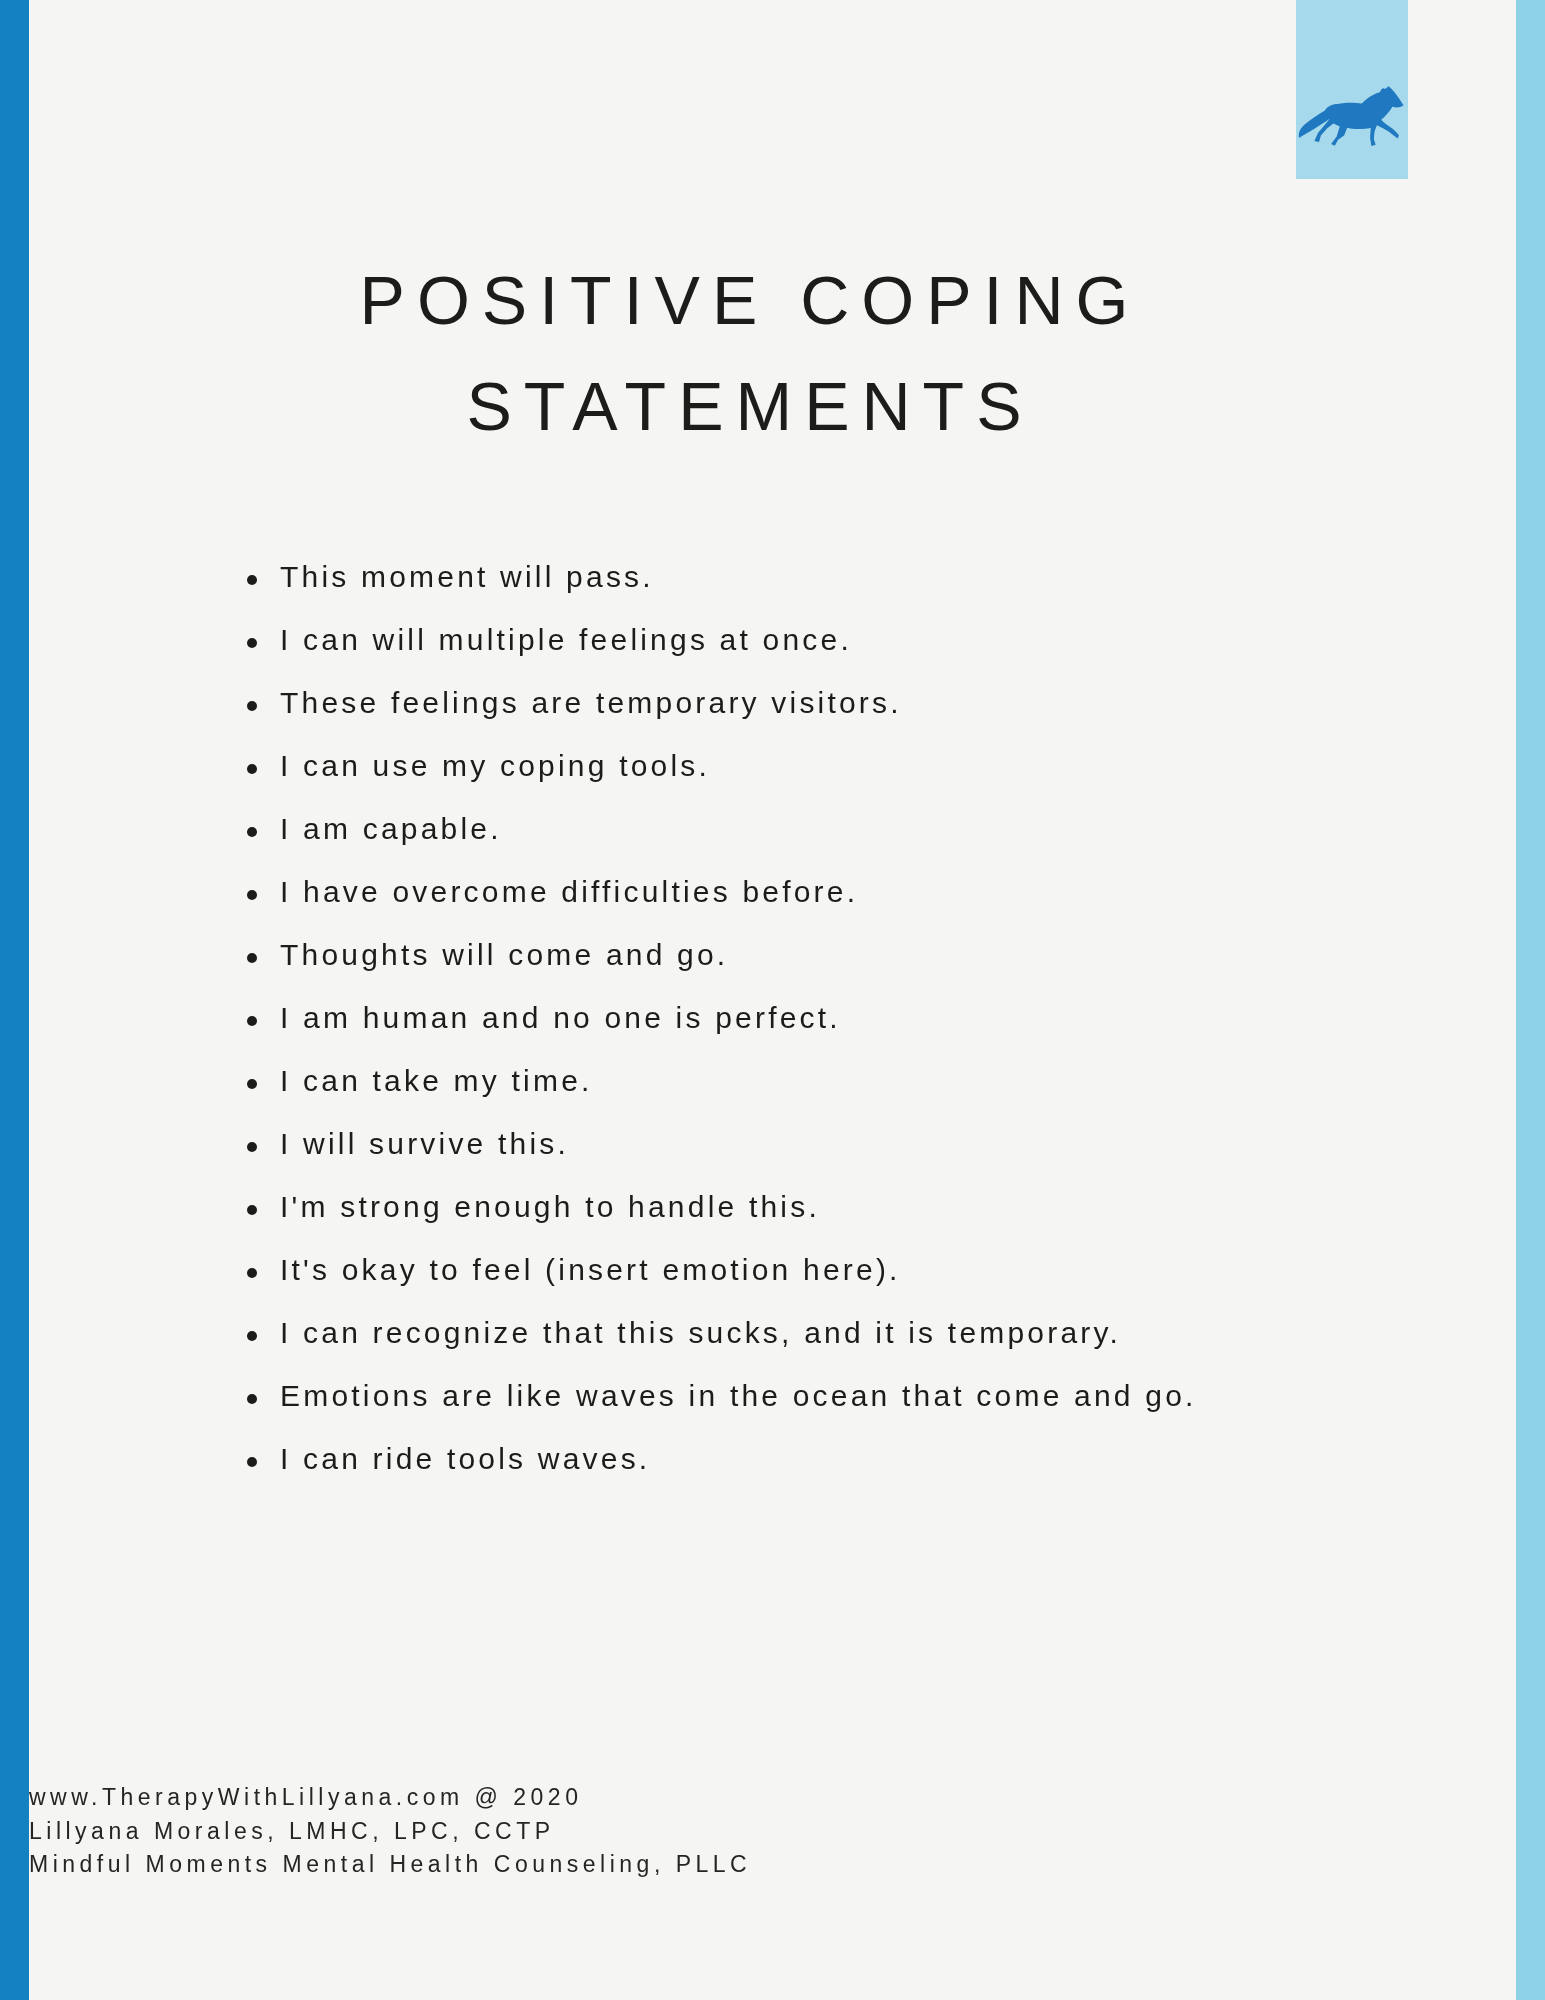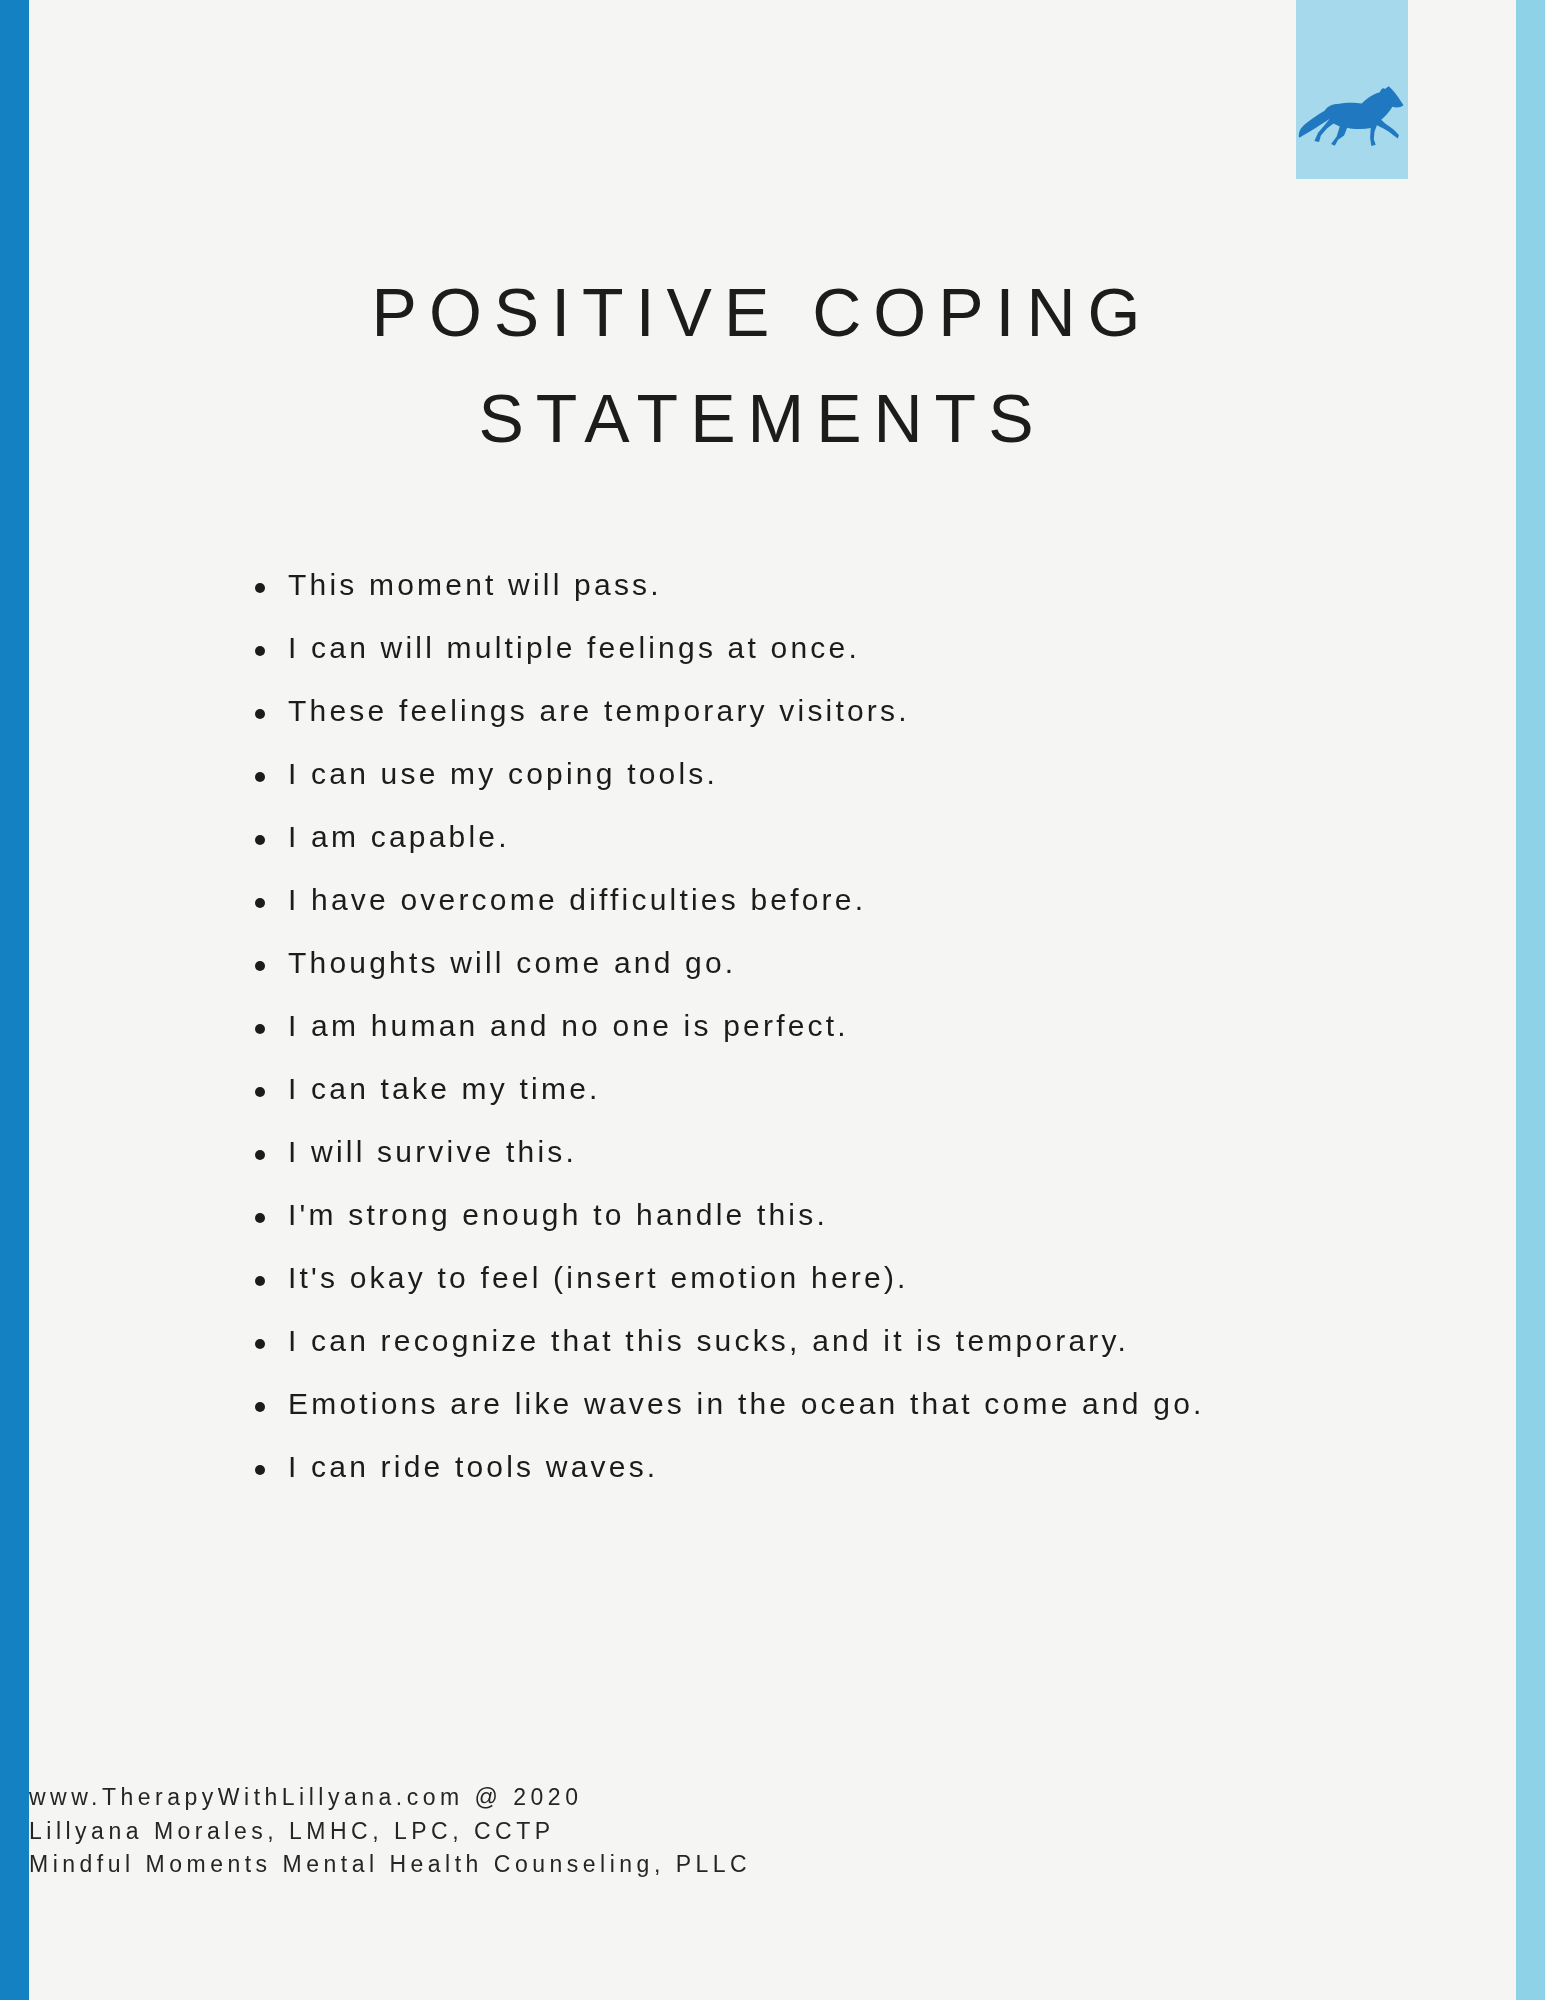--- a/index.html
+++ b/index.html
@@ -42,34 +42,34 @@
   .content {
     position: absolute;
     left: 29px; top: 0;
     width: 1434px; height: 2000px;
   }
   .title {
     position: absolute;
     top: 243px;
     left: 0;
     width: 100%;
-    margin: 16px;
+    margin: 4px;
     text-align: center;
     font-size: 68px;
     font-weight: 300;
     line-height: 106px;
     letter-spacing: 12px;
     color: #1c1c1a;
   }
   .title-line { display: block; }
   .statements {
     position: absolute;
     top: 551px;
     left: 210px;
-    margin: 16px;
+    margin: 8px;
     padding: 0;
     list-style: none;
   }
   .statement {
     display: flex;
     align-items: flex-start;
     margin: 0 0 27px 0;
     font-size: 30px;
     font-weight: 300;
     line-height: 36px;

